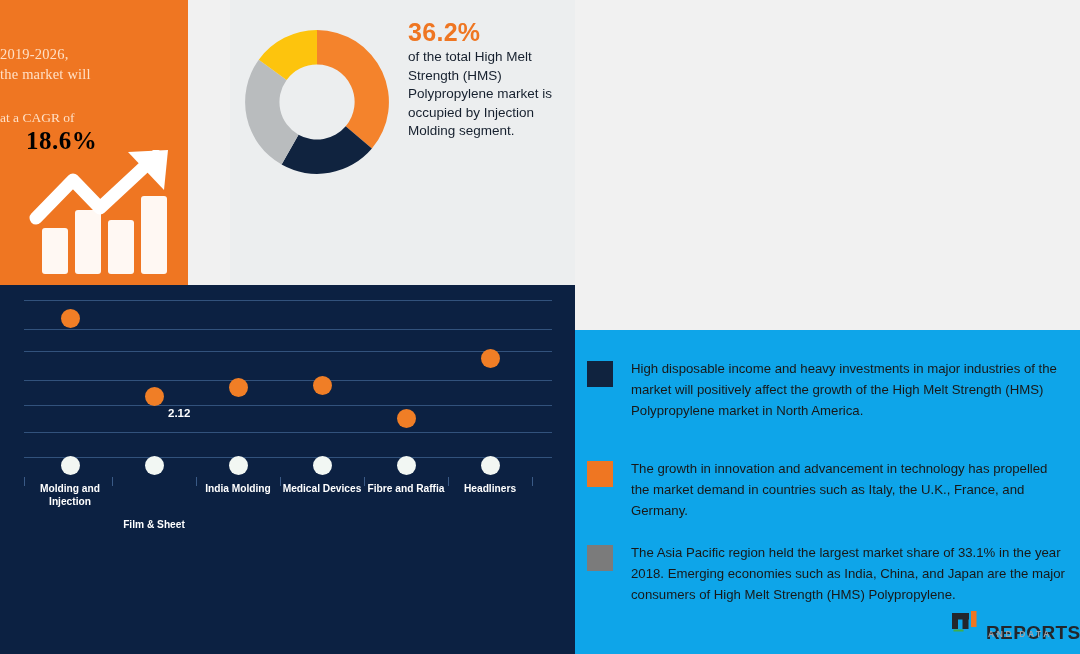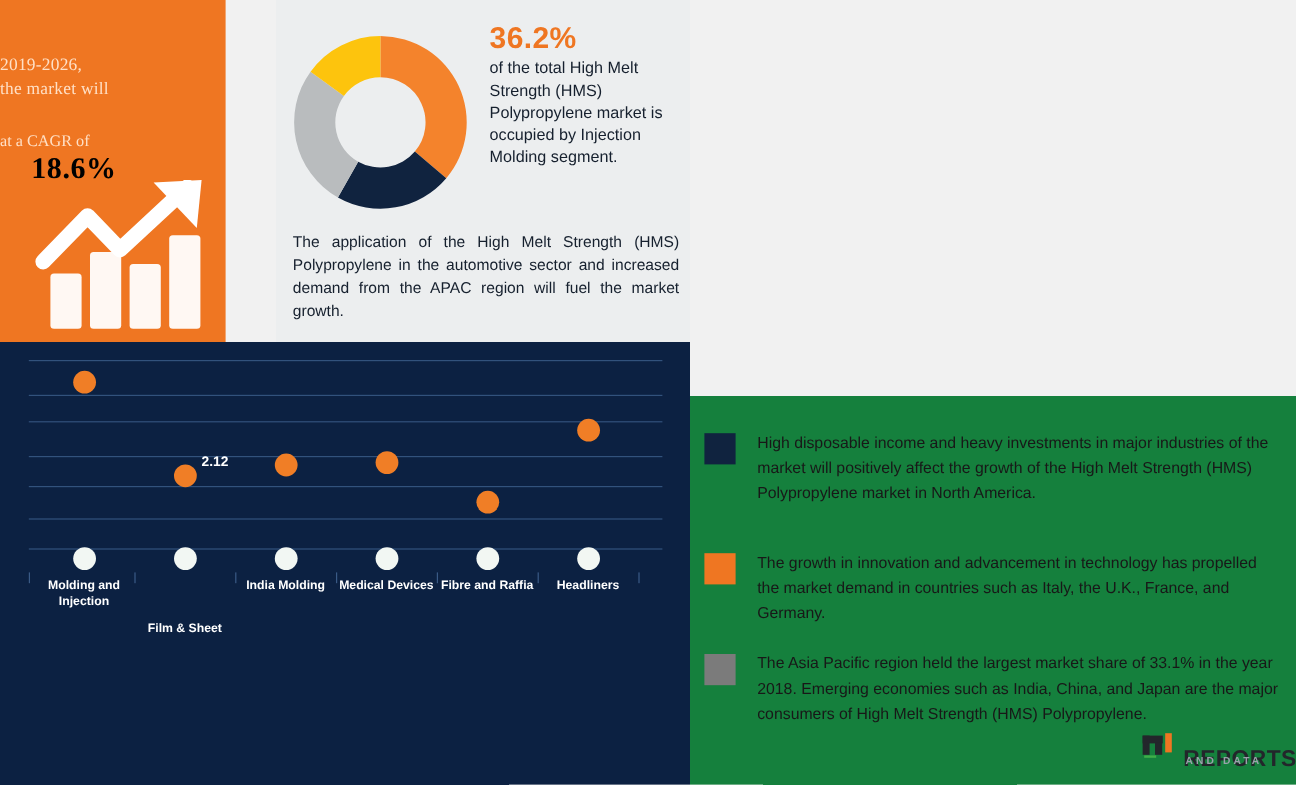--- a/index.html
+++ b/index.html
@@ -83,21 +83,21 @@
     position:absolute;font-size:11.5px;font-weight:bold;color:#ffffff;white-space:nowrap;
   }
   .cat-label{
     position:absolute;width:96px;text-align:center;
     font-size:10.2px;font-weight:bold;color:#ffffff;line-height:12.5px;
   }
 
   
   .notes{
     position:absolute;left:575px;top:330px;width:505px;height:324px;
-    background:#15803d;
+    background:#0ea5e9;
   }
   .note{position:absolute;left:0;width:505px;}
   .note-sq{position:absolute;left:12px;top:3px;width:26px;height:26px;}
   .note-txt{
     position:absolute;left:56px;width:438px;
     font-size:13.2px;color:#181818;line-height:21px;
   }
 
   
   .logo{position:absolute;left:952px;top:608px;width:118px;height:38px;}
@@ -143,21 +143,20 @@
           <path d="M54.9,46.5 A72,72 0 0,1 -35.4,62.6 L-18.5,32.7 A37.6,37.6 0 0,0 28.7,24.3 Z" fill="#10233f"></path>
 
           <path d="M-35.4,62.6 A72,72 0 0,1 -58.2,-42.3 L-30.4,-22.1 A37.6,37.6 0 0,0 -18.5,32.7 Z" fill="#b9bcbe"></path>
 
           <path d="M-58.2,-42.3 A72,72 0 0,1 0,-72 L0,-37.6 A37.6,37.6 0 0,0 -30.4,-22.1 Z" fill="#fdc40d"></path>
         </g>
       </svg>
     </div>
     <div class="stat-pct">36.2%</div>
     <div class="stat-text">of the total High Melt Strength (HMS) Polypropylene market is occupied by Injection Molding segment.</div>
-    <div class="blurb">The application of the High Melt Strength (HMS) Polypropylene in the automotive sector and increased demand from the APAC region will fuel the market growth.</div>
   </div>
 
   <div class="bar-panel">
     
     
     
     
   </div>
 
   <div class="dot-panel">
@@ -174,21 +173,21 @@
         <div class="dot y2017" style="left: 238px; top: 180px; background: rgb(242, 247, 243);"></div>
         <div class="dot y2017" style="left: 322px; top: 180px; background: rgb(242, 247, 243);"></div>
         <div class="dot y2017" style="left: 406px; top: 180px; background: rgb(242, 247, 243);"></div>
         <div class="dot y2017" style="left: 490px; top: 180px; background: rgb(242, 247, 243);"></div>
         <div class="dot y2026" style="left: 70px; top: 33px; background: rgb(240, 126, 38);"></div>
         <div class="dot y2026" style="left: 154px; top: 111.99px; background: rgb(240, 126, 38);"></div>
         <div class="dot y2026" style="left: 238px; top: 102.781px; background: rgb(240, 126, 38);"></div>
         <div class="dot y2026" style="left: 322px; top: 100.301px; background: rgb(240, 126, 38);"></div>
         <div class="dot y2026" style="left: 406px; top: 133.243px; background: rgb(240, 126, 38);"></div>
         <div class="dot y2026" style="left: 490px; top: 73.0265px; background: rgb(240, 126, 38);"></div>
-        <div class="dot-value" style="left: 168px; top: 94px;">2.12</div>
+        <div class="dot-value" style="left: 168px; top: 122px;">2.12</div>
         <div class="tickline" style="left: 24px;"></div>
         <div class="tickline" style="left: 112px;"></div>
         <div class="tickline" style="left: 196px;"></div>
         <div class="tickline" style="left: 280px;"></div>
         <div class="tickline" style="left: 364px;"></div>
         <div class="tickline" style="left: 448px;"></div>
         <div class="tickline" style="left: 532px;"></div>
       </div>
 
   <div class="cat-label" style="left: 22px; top: 198px;">Molding and Injection</div>

